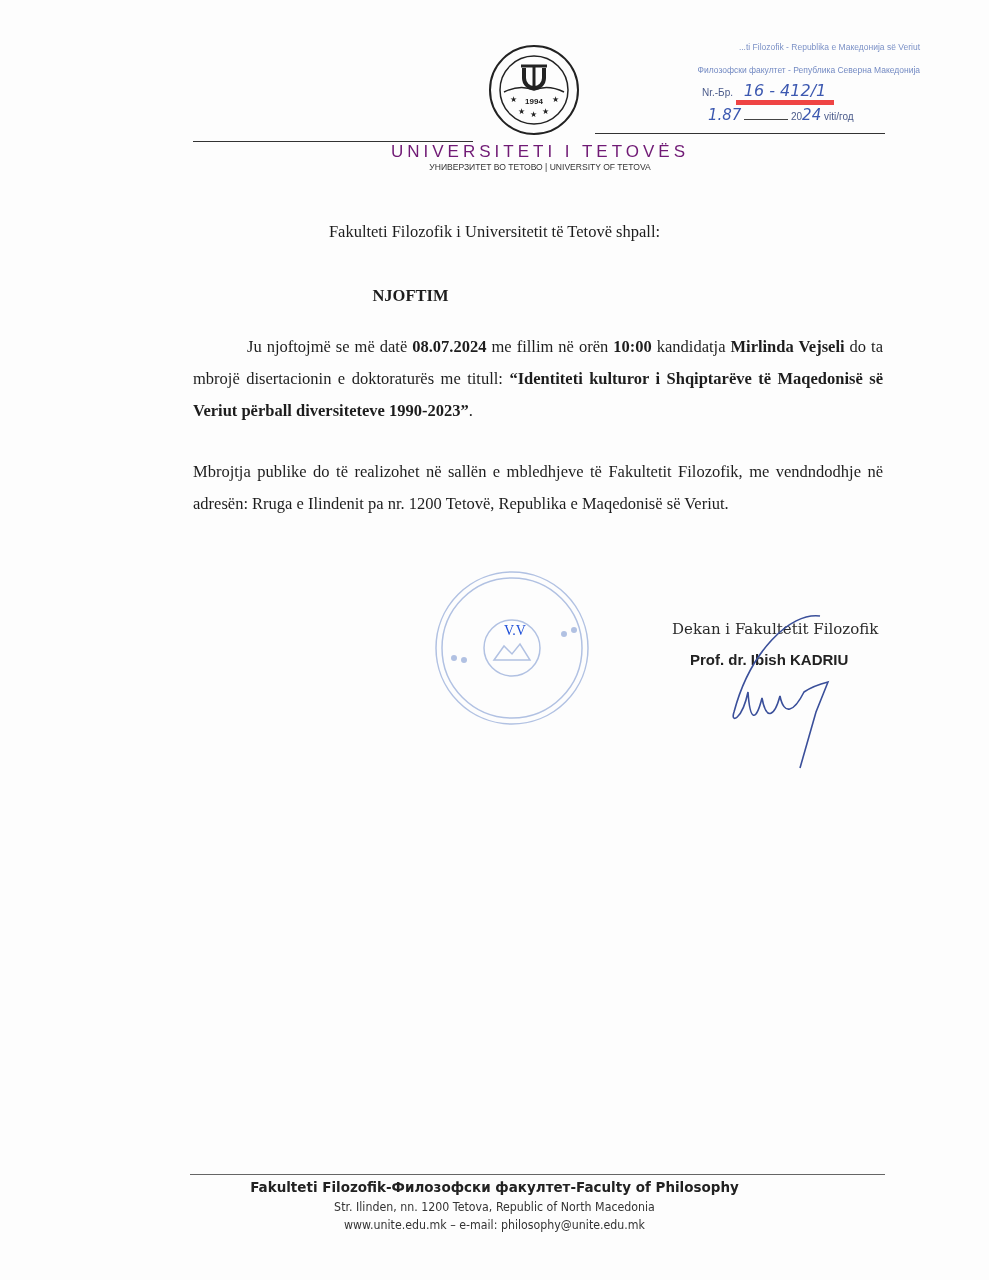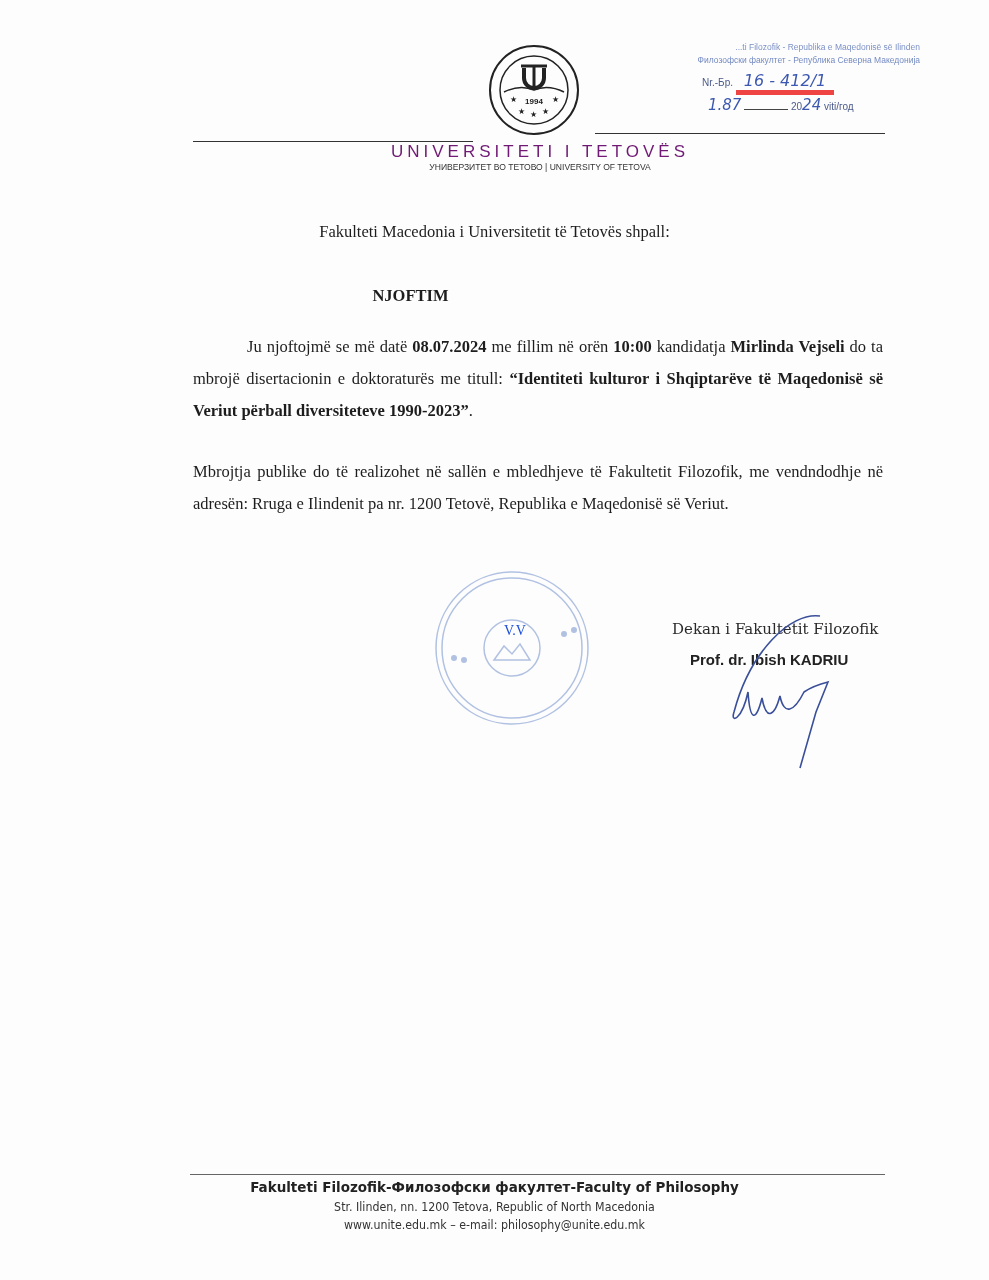--- a/index.html
+++ b/index.html
@@ -15,21 +15,21 @@
       font-family: "Liberation Sans", sans-serif; font-size: 17px; letter-spacing: 4px;
       color: #701a75; line-height: 18px;
     }
     .uni-sub {
       left: 380px; top: 161px; width: 320px; text-align: center;
       font-family: "Liberation Sans", sans-serif; font-size: 9.5px; color: #333;
       transform: scaleX(0.9); line-height: 11px;
     }
     .reg { left: 640px; top: 42px; width: 290px; color: #5a75b8; font-family: "Liberation Sans", sans-serif; }
     .reg .l1 { font-size: 8.5px; text-align: right; padding-right: 10px; opacity: .8; }
-    .reg .l2 { font-size: 8.5px; text-align: right; padding-right: 10px; margin-top: 3px; opacity: .85; }
+    .reg .l2 { font-size: 8.5px; text-align: right; padding-right: 10px; margin-top: 13px; opacity: .85; }
     .reg .nr { margin-top: 6px; margin-left: 62px; font-size: 10px; color:#4a5a8a; }
     .reg .nr .hand { font-family: "DejaVu Sans", sans-serif; font-style: italic; font-size: 16px; color: #3c58b0; border-bottom: 5px solid #ef4444; padding: 0 8px; }
     .reg .dt { margin-top: 6px; margin-left: 68px; font-size: 10px; color:#4a5a8a; }
     .reg .dt .hand { font-family: "DejaVu Sans", sans-serif; font-style: italic; font-size: 15px; color: #3c58b0; }
     .reg .dt .blank { display:inline-block; width: 44px; border-bottom: 1px solid #444; }
     .intro { left: 0; width: 989px; top: 222px; text-align: center; font-size: 16.5px; }
     .heading { left: 0; width: 821px; top: 286px; text-align: center; font-size: 16.5px; font-weight: bold; }
     .para { left: 193px; width: 690px; font-size: 16.5px; line-height: 32px; text-align: justify; }
     .p1 { top: 331px; text-indent: 54px; }
     .p2 { top: 456px; }
@@ -59,35 +59,35 @@
   <text x="38" y="70" font-size="8" fill="#222">★</text>
   <text x="50" y="73" font-size="8" fill="#222">★</text>
   <text x="62" y="70" font-size="8" fill="#222">★</text>
 </svg>
 <div class="rule" style="left:193px; top:141px; width:280px;"></div>
 <div class="rule" style="left:595px; top:133px; width:290px;"></div>
 <div class="abs uni-title">UNIVERSITETI I TETOVËS</div>
 <div class="abs uni-sub">УНИВЕРЗИТЕТ ВО ТЕТОВО | UNIVERSITY OF TETOVA</div>
 
 <div class="abs reg">
-  <div class="l1">...ti Filozofik - Republika e Maqedonisë së Ilinden</div>
+  <div class="l1">...ti Filozofik - Republika e Македонија së Veriut</div>
   <div class="l2">Филозофски факултет - Република Северна Македонија</div>
   <div class="nr">
     <span>Nr.-Бр.</span>
     <span class="hand">16 - 412/1</span>
   </div>
   <div class="dt">
     <span class="hand">1.87</span>
     <span class="blank"></span>
     <span>20</span><span class="hand">24</span>
     <span>viti/год</span>
   </div>
 </div>
 
-<div class="abs intro">Fakulteti Macedonia i Universitetit të Tetovës shpall:</div>
+<div class="abs intro">Fakulteti Filozofik i Universitetit të Tetovë shpall:</div>
 <div class="abs heading">NJOFTIM</div>
 
 <div class="abs para p1"><span>Ju njoftojmë se më datë </span><b>08.07.2024</b><span> me fillim në orën </span><b>10:00</b><span> kandidatja </span><b>Mirlinda Vejseli</b><span> do ta mbrojë disertacionin e doktoraturës me titull: </span><b>“Identiteti kulturor i Shqiptarëve të Maqedonisë së Veriut përball diversiteteve 1990-2023”</b><span>.</span></div>
 
 <div class="abs para p2">Mbrojtja publike do të realizohet në sallën e mbledhjeve të Fakultetit Filozofik,  me vendndodhje në adresën:  Rruga e Ilindenit pa nr. 1200 Tetovë, Republika e Maqedonisë së Veriut.</div>
 
 <svg class="abs stamp" viewBox="0 0 186 160">
   <g fill="none" stroke="#9fb3dc" stroke-width="1.5" opacity="0.8">
     <circle cx="92" cy="80" r="76"></circle>
     <circle cx="92" cy="80" r="70"></circle>

